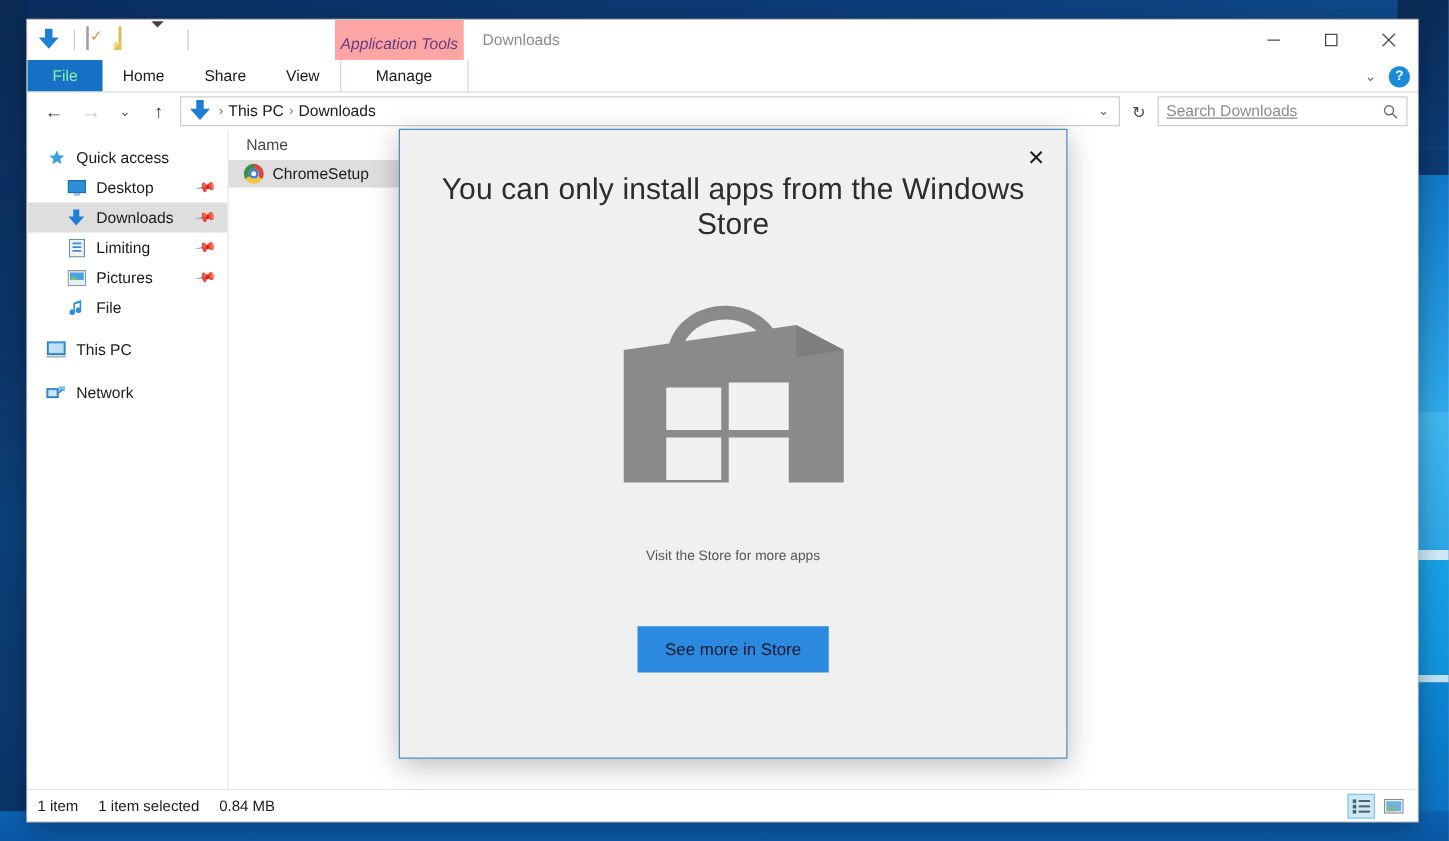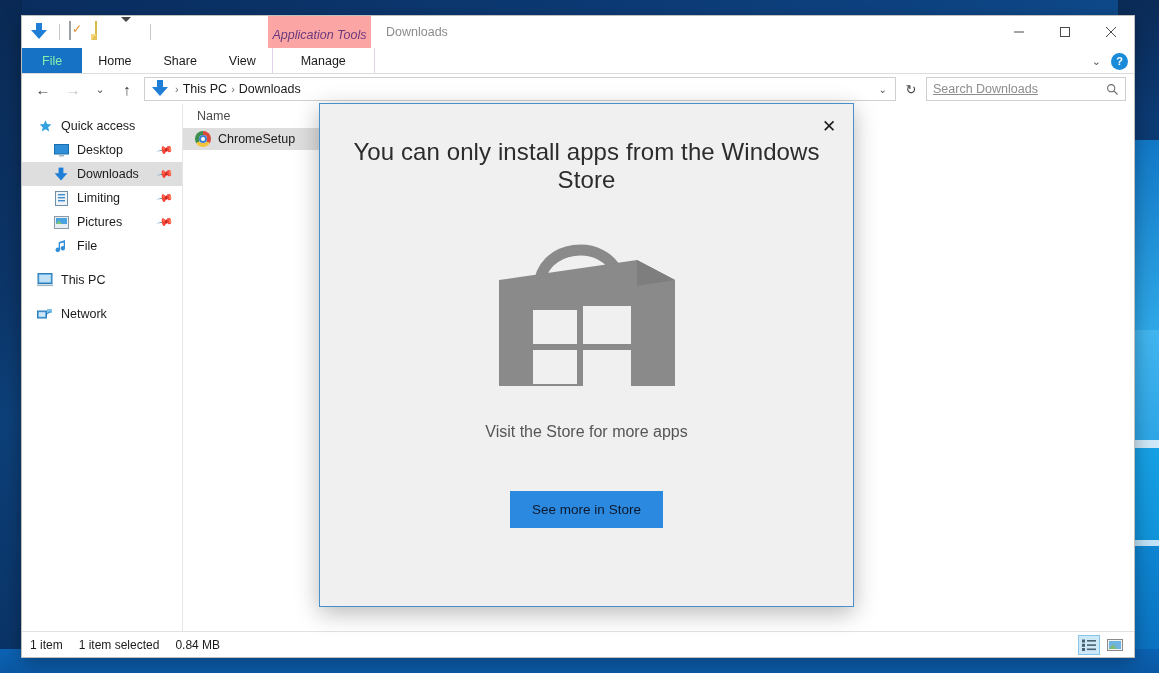--- a/index.html
+++ b/index.html
@@ -150,21 +150,21 @@
     background:#f0f0f0; border:1px solid #4a8fc7;
     box-shadow: 0 6px 22px rgba(0,0,0,.28);
     z-index:50;
   }
   .dlg-close{ position:absolute; right:10px; top:8px; width:28px;height:28px;
      display:flex;align-items:center;justify-content:center; font-size:17px; color:#1b1b1b; cursor:default;}
   .dlg-h1{ margin:34px 22px 0; text-align:center; font-size:24px; color:#2c2c2c; font-weight:400; letter-spacing:.1px;}
   .dlg-sub{ margin:12px 52px 0; text-align:center; font-size:13px; color:#3d3d3d; line-height:1.45;}
   .dlg-link{ color:#1867b5; text-decoration:underline; }
   .store-art{ display:flex; justify-content:center; margin-top:24px;}
-  .dlg-caption{ text-align:center; font-size:16px; color:#555; margin-top:20px;}
+  .dlg-caption{ text-align:center; font-size:11px; color:#555; margin-top:36px;}
   .dlg-btn-wrap{ display:flex; justify-content:center; margin-top:50px; }
   .dlg-btn{ background:#2b8ae0; color:#0f172a; border:none; font-size:13.5px;
      padding:11px 22px; font-family:"Liberation Sans", sans-serif; cursor:default;}
 </style>
 </head>
 <body>
 
 <div class="left-band"></div>
 <div class="wall-streak s1"></div>
 <div class="wall-streak s2"></div>

